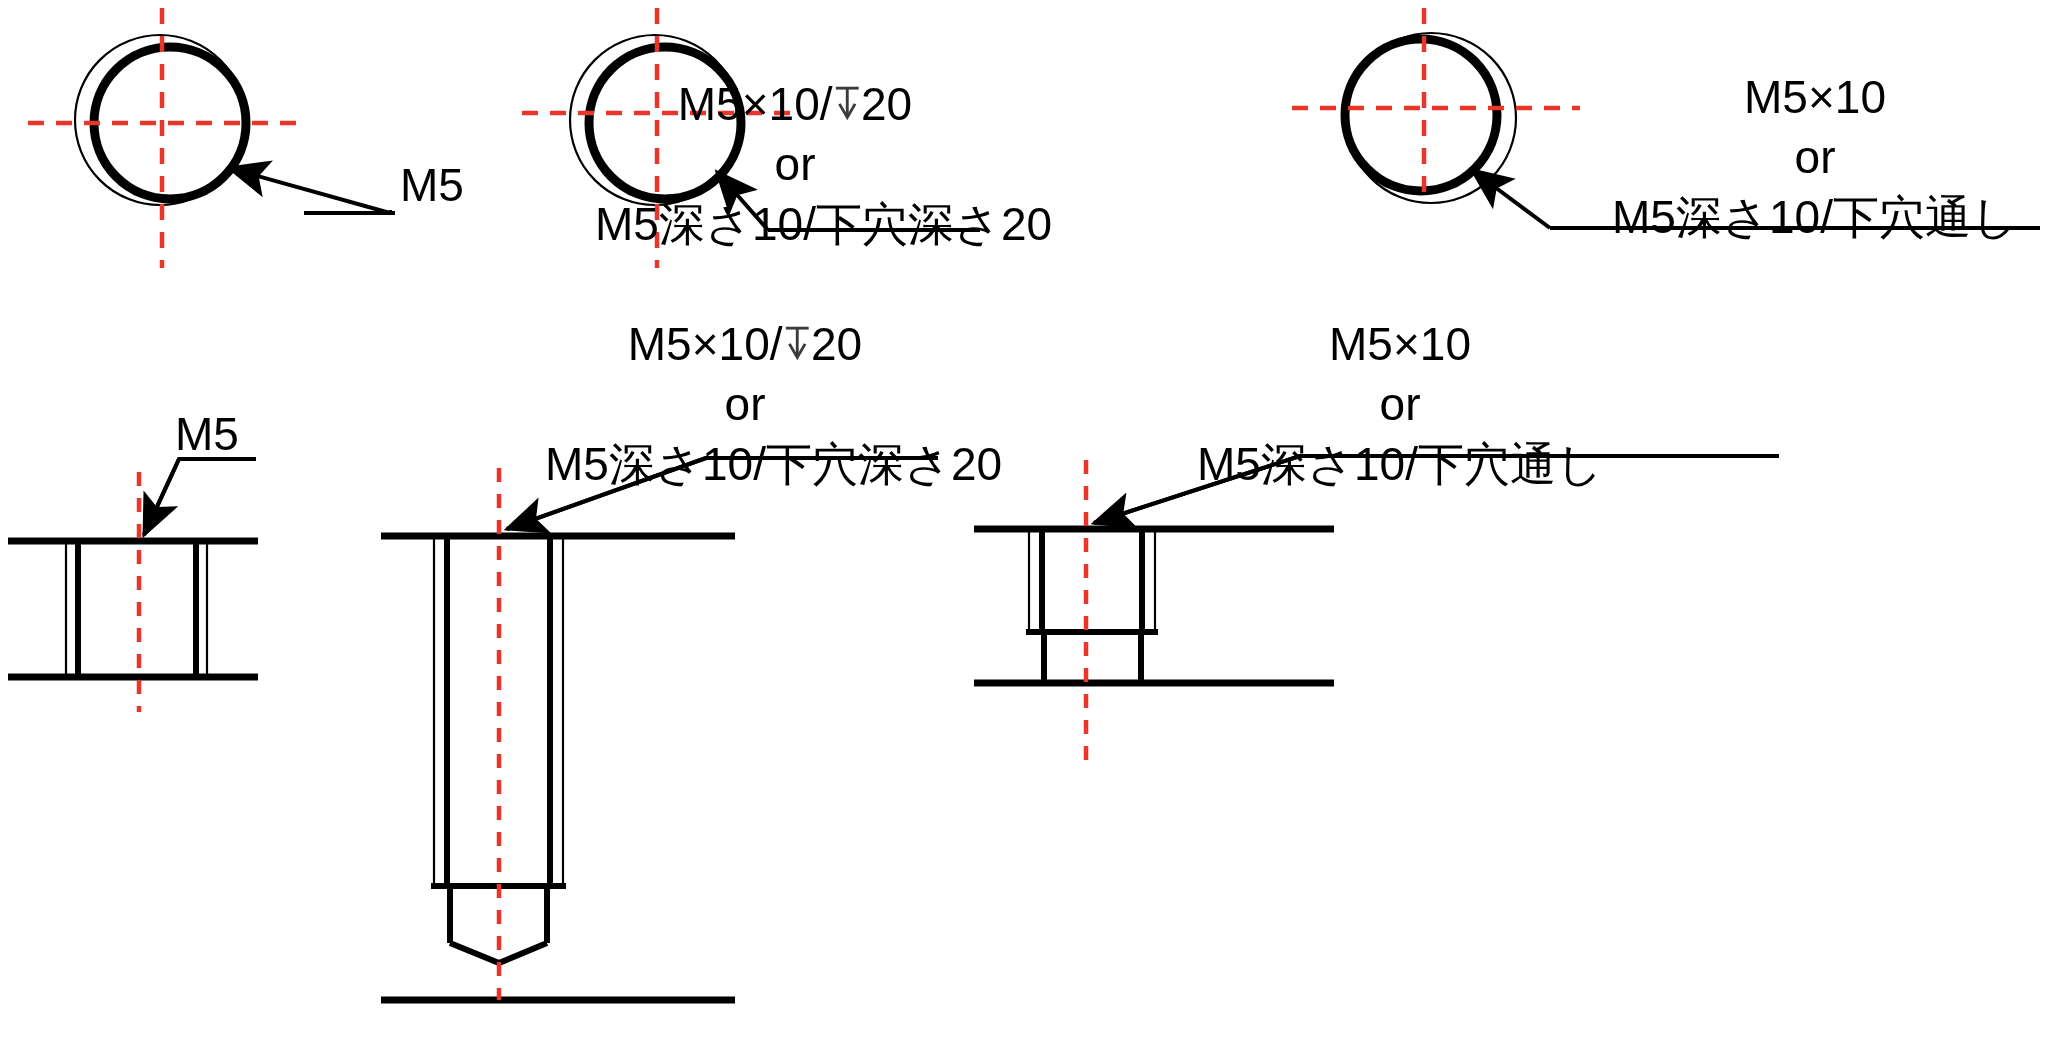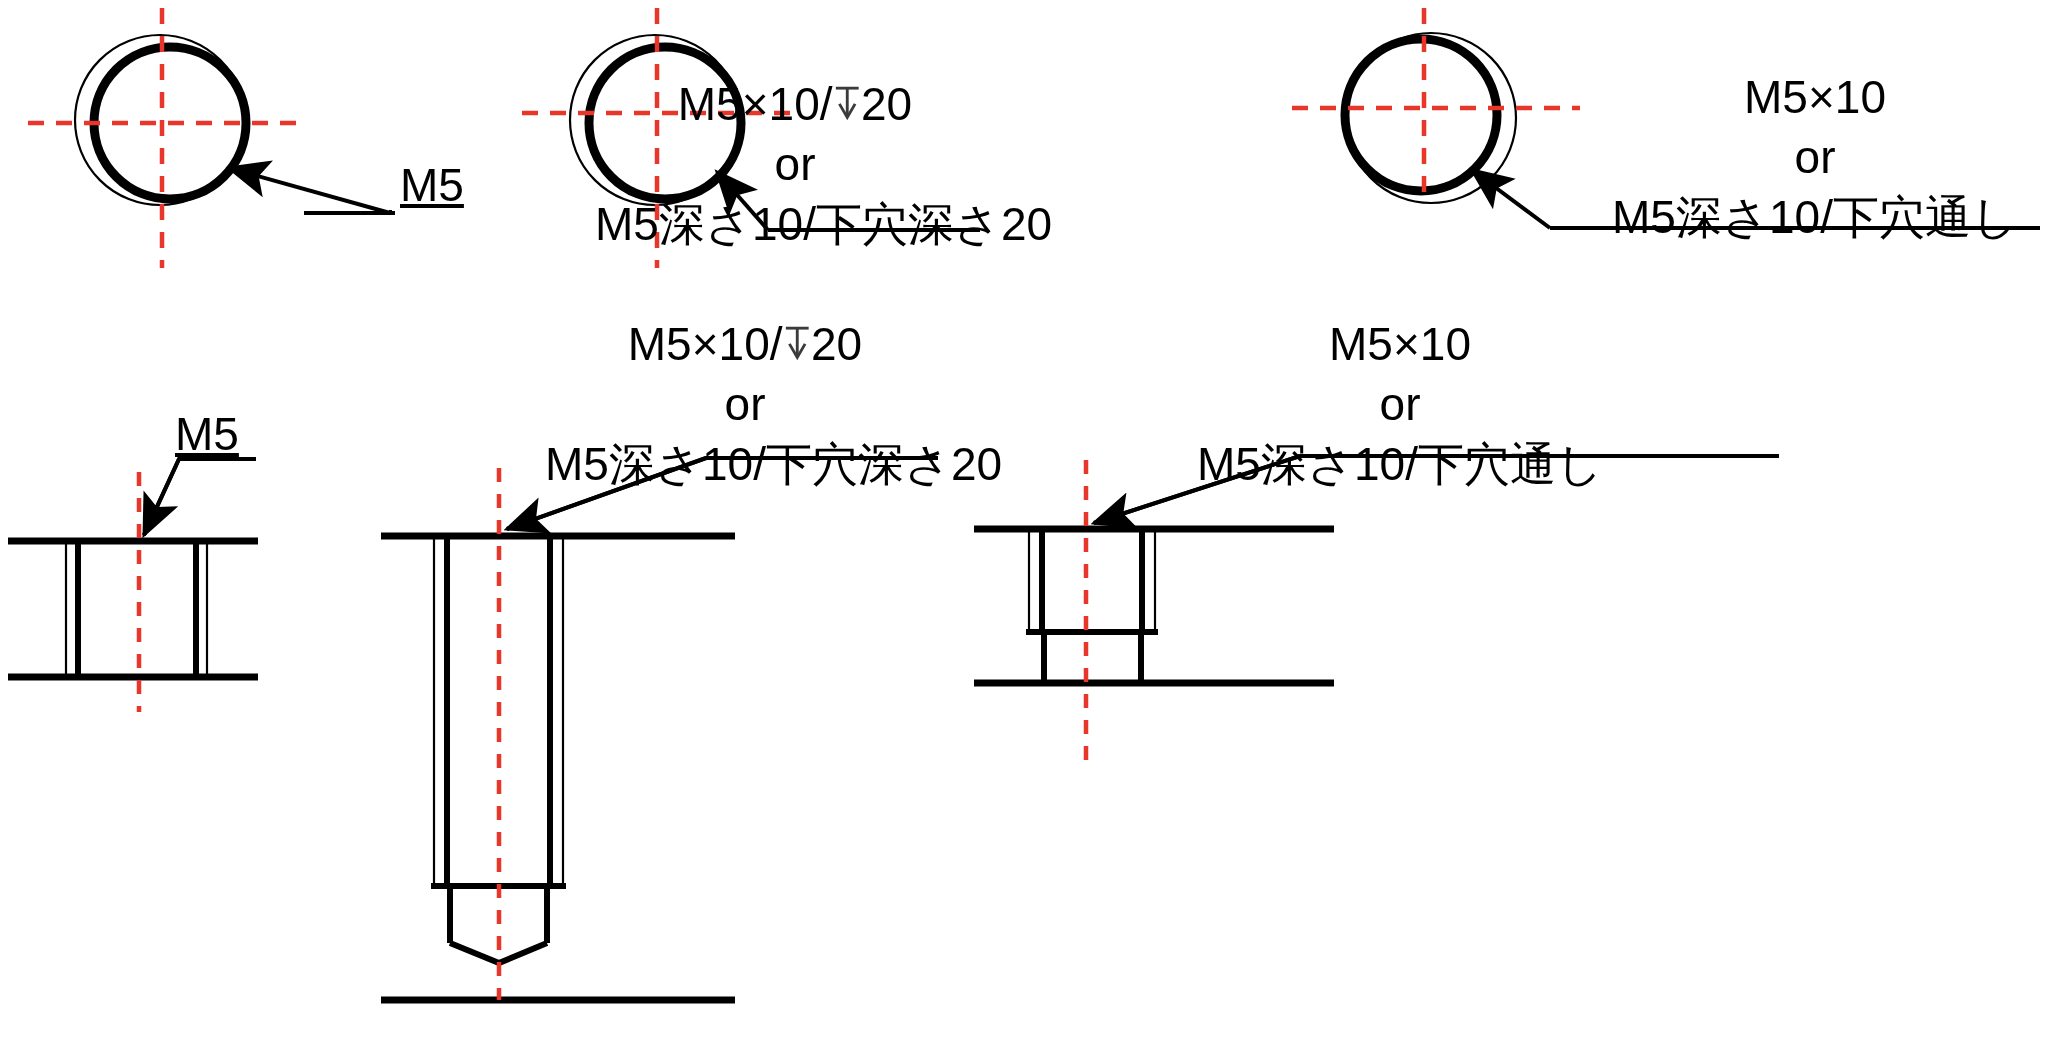--- a/index.html
+++ b/index.html
@@ -24,21 +24,21 @@
     width: 2048px;
     height: 1045px;
   }
   .lbl {
     position: absolute;
     color: #000000;
     white-space: nowrap;
     line-height: 1.18;
     font-weight: 400;
   }
-  .lbl-lg { font-size: 46px; text-decoration: underline; }
+  .lbl-lg { font-size: 46px; }
   .lbl-blk {
     position: absolute;
     color: #000000;
     text-align: center;
     font-size: 46px;
     line-height: 1.30;
     white-space: nowrap;
   }
   .depthsym {
     display: inline-block;

